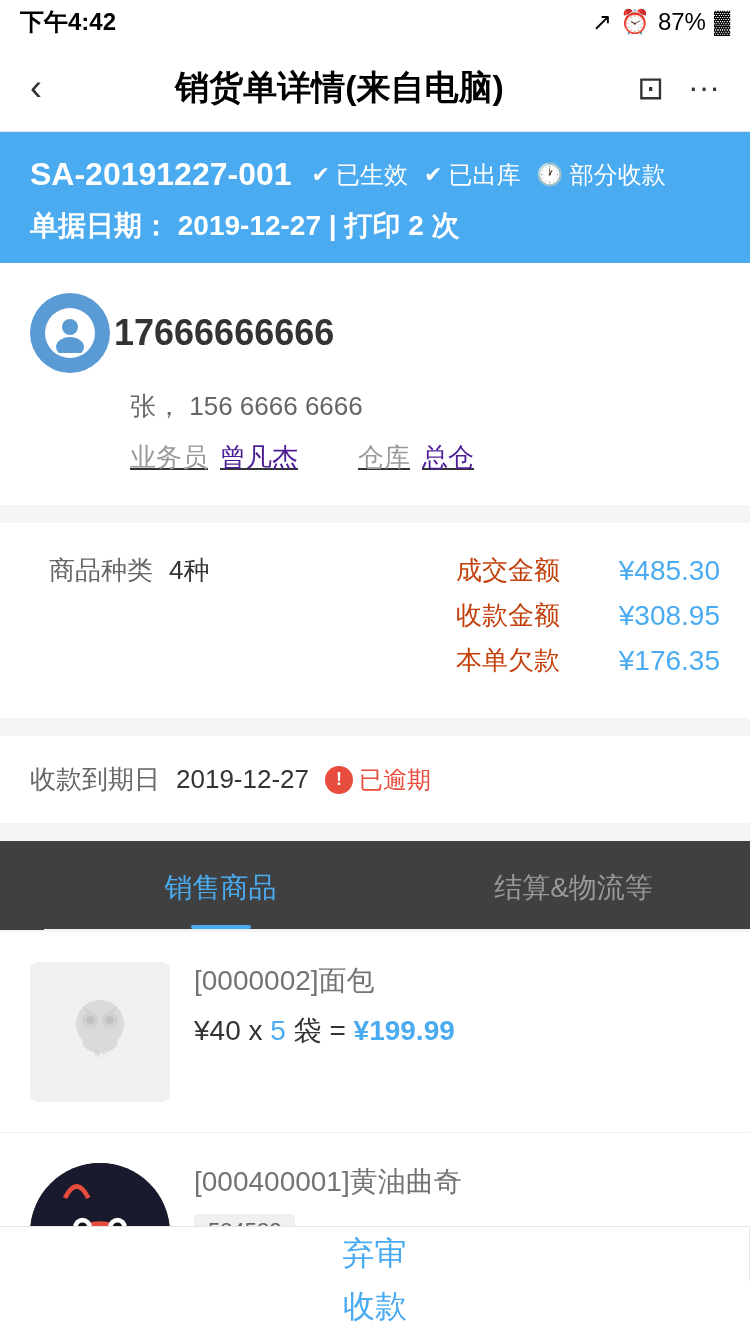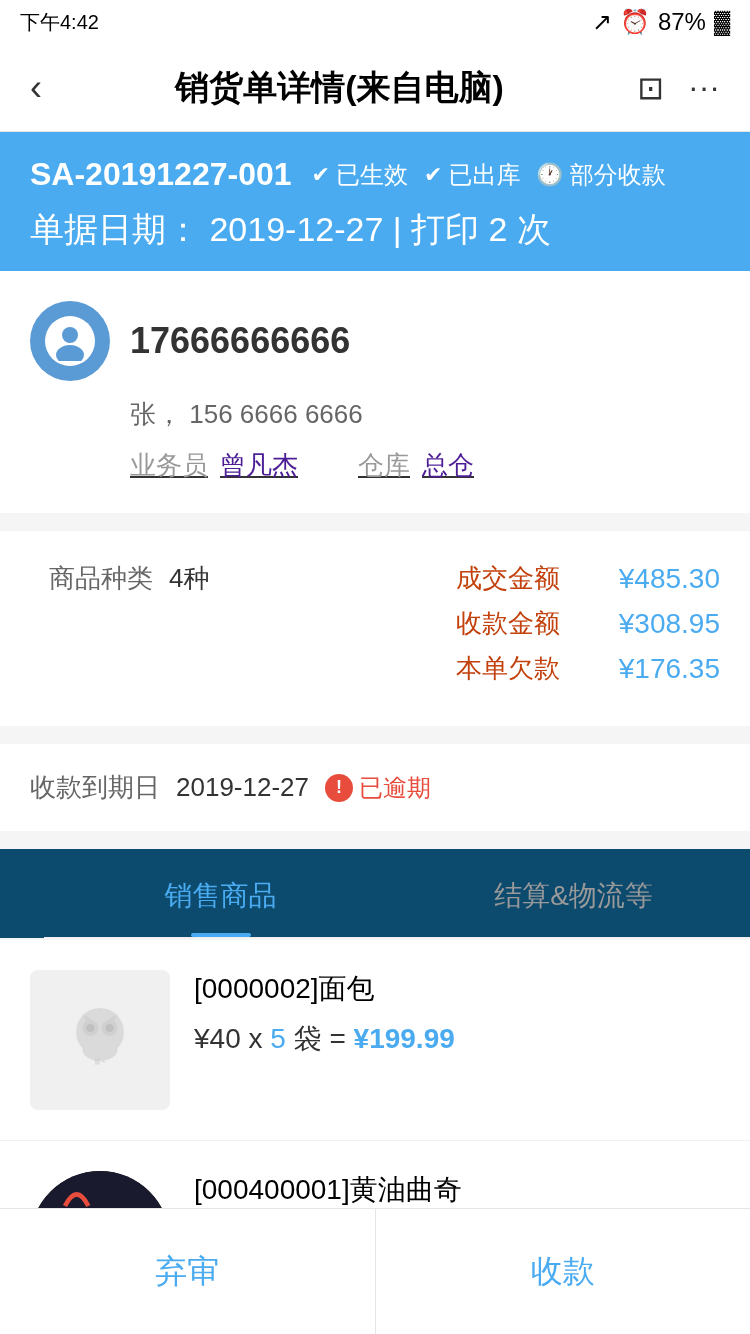--- a/index.html
+++ b/index.html
@@ -18,21 +18,21 @@
       height: 44px;
       background: #fff;
       display: flex;
       align-items: center;
       justify-content: space-between;
       padding: 0 20px;
       font-size: 24px;
       color: #000;
     }
     .status-left { display: flex; align-items: center; gap: 8px; }
-    .status-center { font-weight: 400; font-size: 20px; }
+    .status-center { font-weight: 700; font-size: 24px; }
     .status-right { display: flex; align-items: center; gap: 8px; font-size: 24px; }
 
     
     .nav-bar {
       height: 88px;
       background: #fff;
       display: flex;
       align-items: center;
       padding: 0 30px;
       border-bottom: 1px solid #e5e5e5;
@@ -84,34 +84,35 @@
     }
     .banner-tag {
       display: flex;
       align-items: center;
       gap: 6px;
       color: #fff;
       font-size: 24px;
     }
     .tag-icon { font-size: 22px; }
     .banner-date {
-      font-size: 34px;
+      font-size: 28px;
       color: #fff;
+      font-weight: bold;
     }
 
     
     .customer-section {
       background: #fff;
       padding: 30px;
       margin-bottom: 2px;
     }
     .customer-top {
       display: flex;
       align-items: center;
-      gap: 20px;
+      gap: 4px;
       margin-bottom: 16px;
     }
     .customer-avatar {
       width: 80px;
       height: 80px;
       border-radius: 50%;
       background: #5B9BD5;
       display: flex;
       align-items: center;
       justify-content: center;
@@ -217,21 +218,21 @@
       color: #fff;
       display: flex;
       align-items: center;
       justify-content: center;
       font-size: 18px;
       font-weight: 700;
     }
 
     
     .tab-section {
-      background: #0c4a6e;
+      background: #404040;
       margin-bottom: 2px;
       padding-left: 44px;
     }
     .tab-bar {
       display: flex;
       border-bottom: 1px solid #eee;
     }
     .tab-item {
       flex: 1;
       text-align: center;
@@ -292,21 +293,21 @@
       display: flex;
       align-items: center;
       justify-content: center;
       overflow: hidden;
     }
     .product-info {
       flex: 1;
     }
     .product-name {
       font-size: 28px;
-      color: #000000;
+      color: #737373;
       margin-bottom: 12px;
       font-weight: 500;
     }
     .product-sku {
       display: inline-block;
       background: #f0f0f0;
       color: #666;
       font-size: 22px;
       padding: 4px 14px;
       border-radius: 4px;
@@ -318,24 +319,25 @@
     }
     .price-highlight { color: #4AABF1; }
     .price-total { color: #4AABF1; font-weight: 600; }
 
     
     .bottom-bar {
       position: fixed;
       bottom: 0;
       left: 0;
       width: 750px;
-      height: 126px;
+      height: 108px;
       background: #fff;
       border-top: 1px solid #e5e5e5;
       display: flex;
+      flex-direction: column;
     }
     .bottom-btn {
       flex: 1;
       display: flex;
       align-items: center;
       justify-content: center;
       font-size: 32px;
       cursor: pointer;
     }
     .bottom-btn.cancel { color: #4AABF1; border-right: 1px solid #e5e5e5; }

